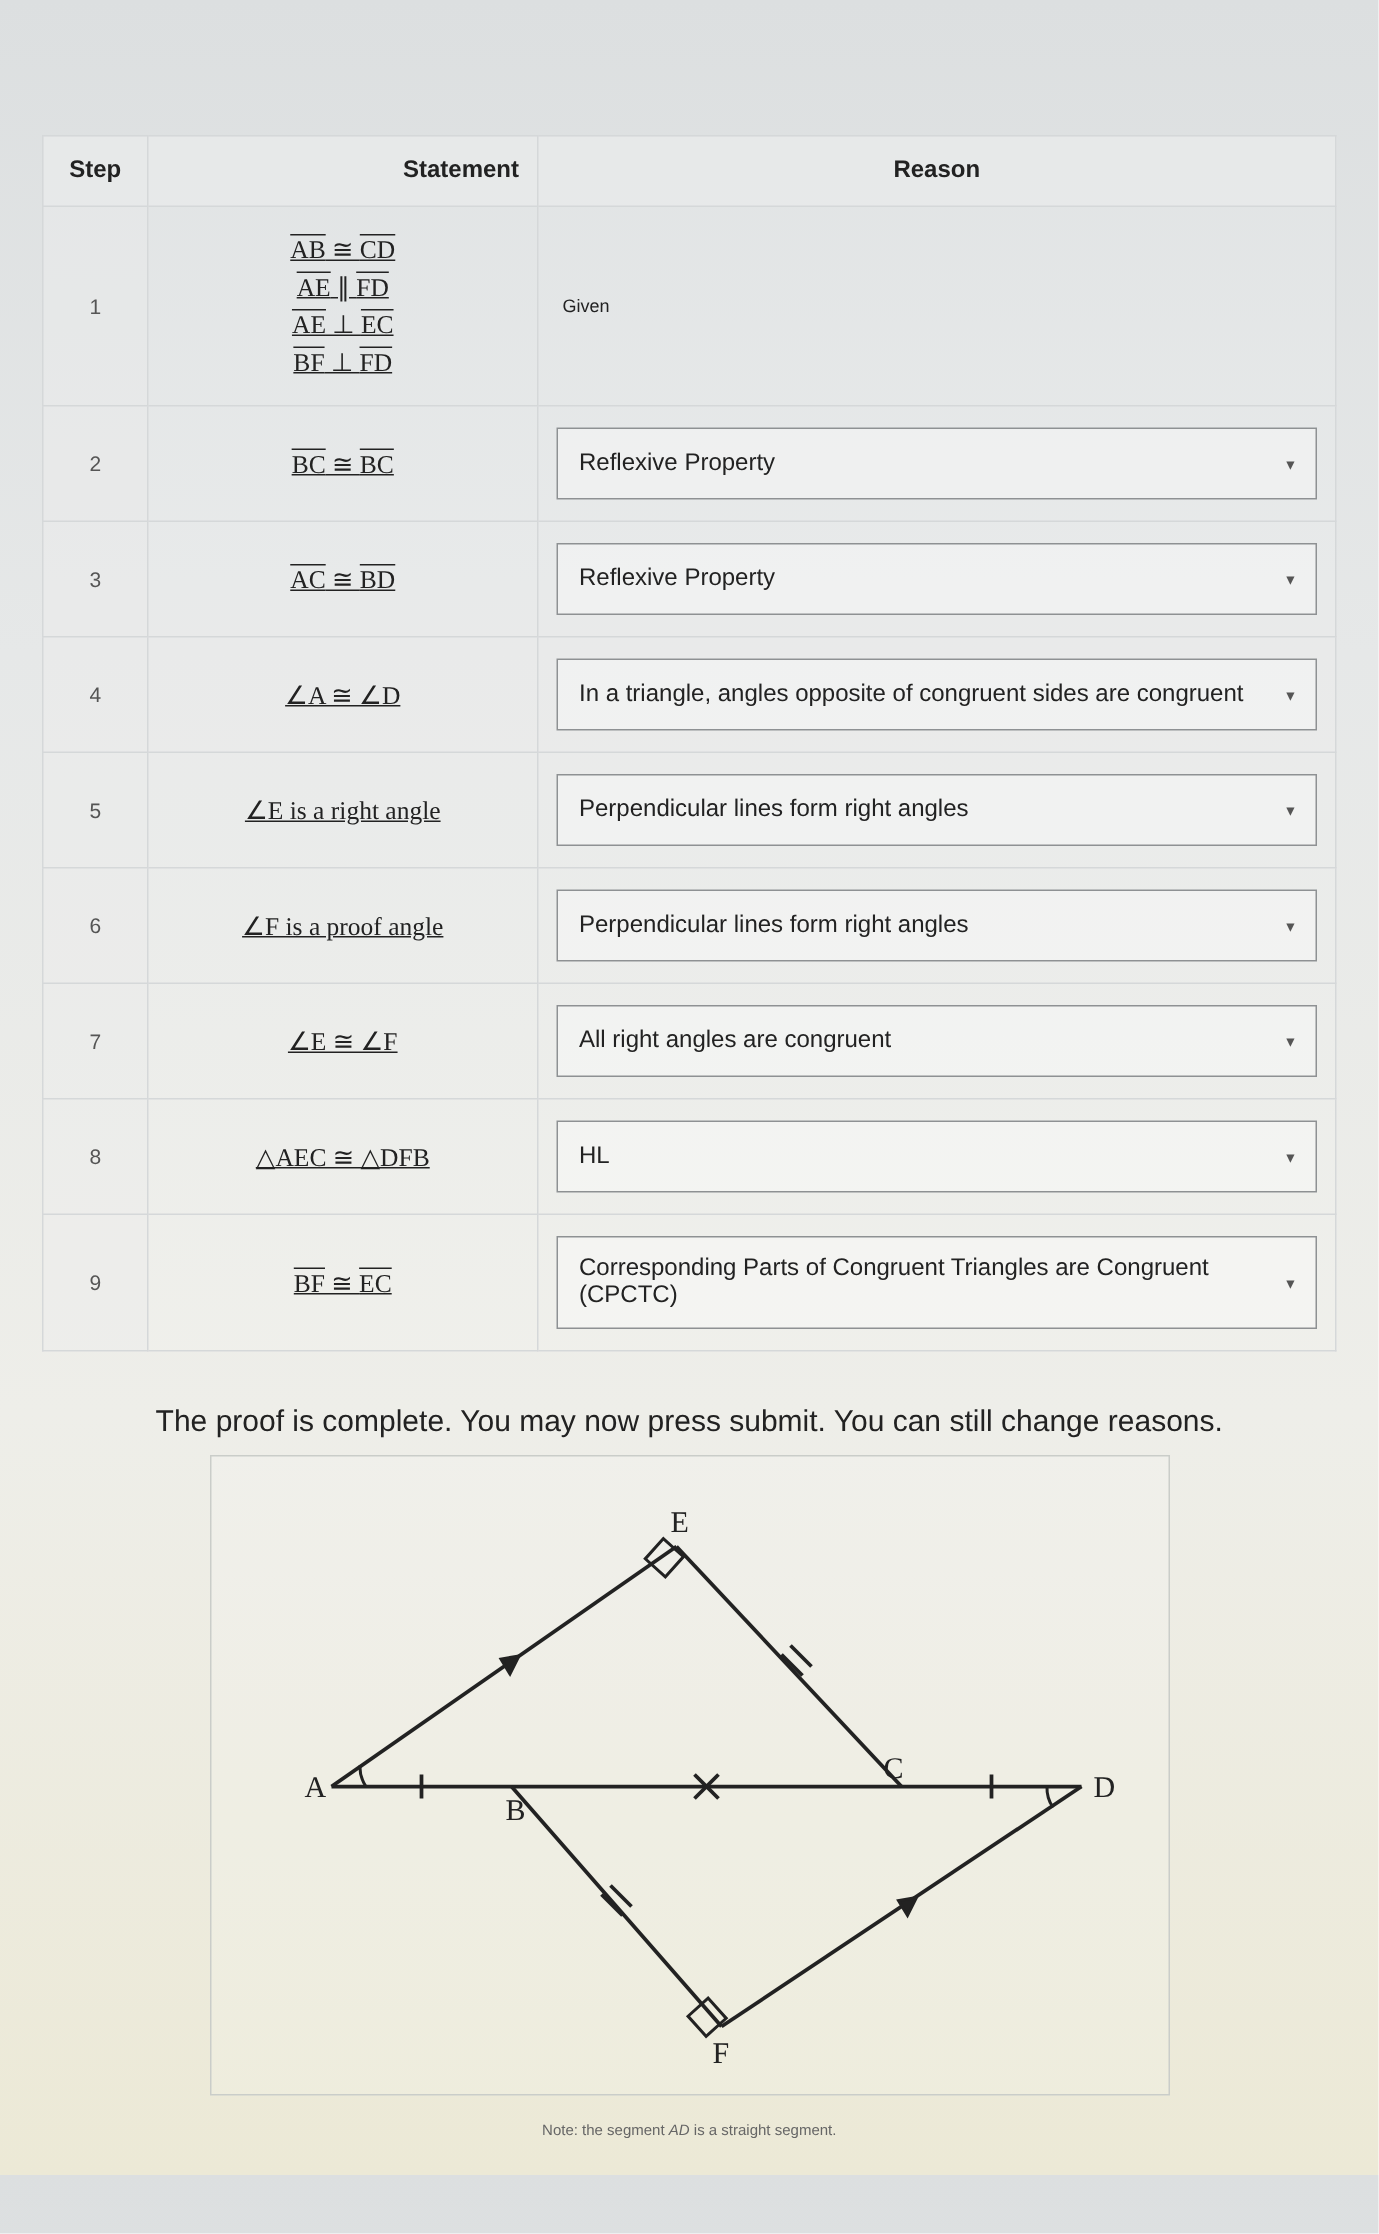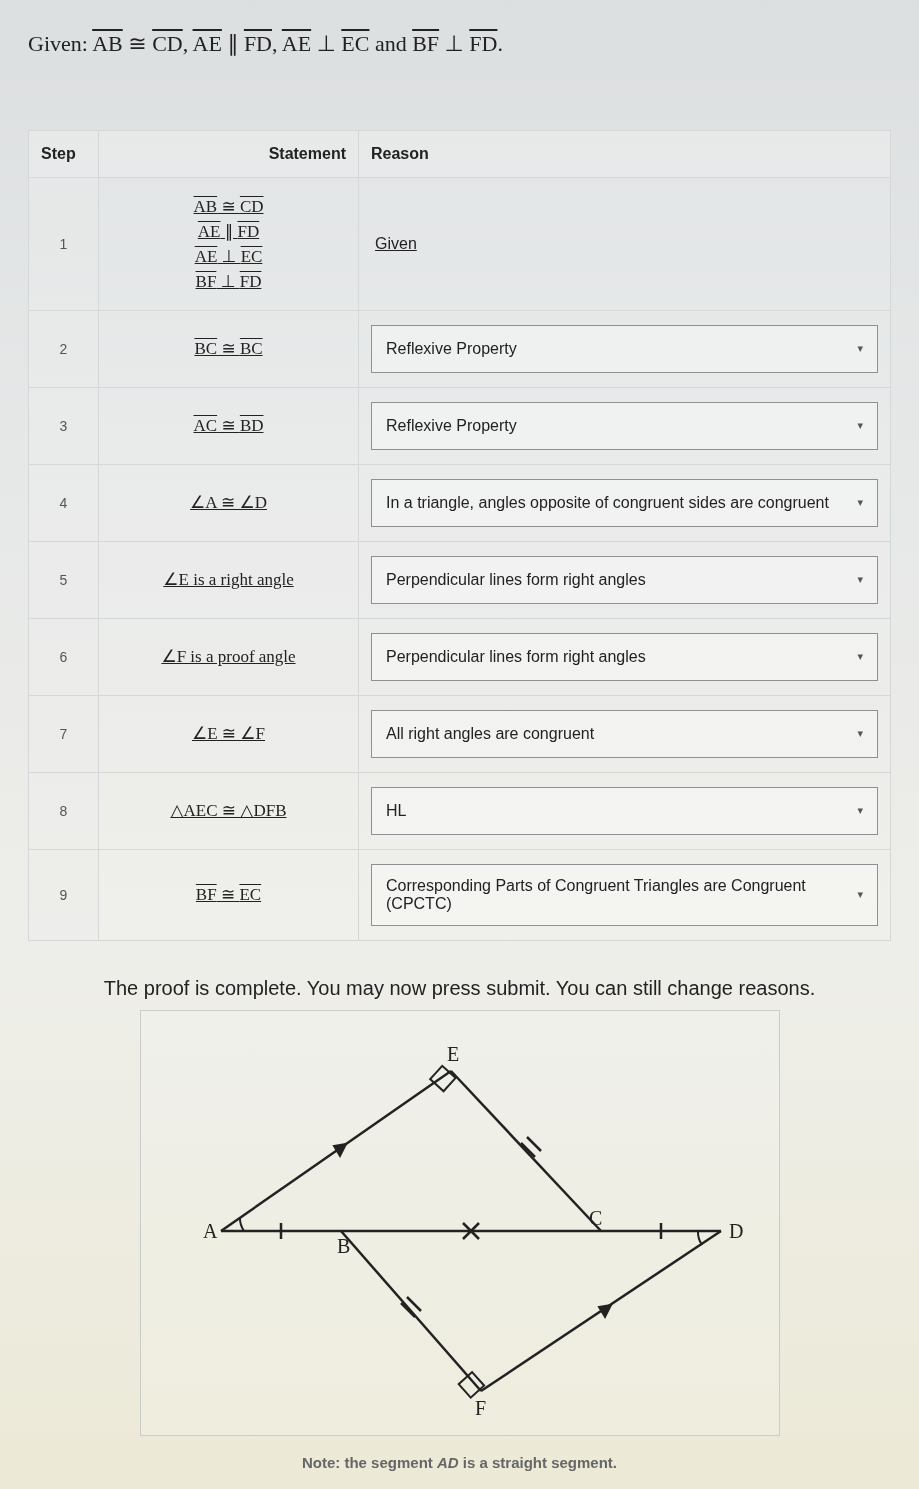--- a/index.html
+++ b/index.html
@@ -23,43 +23,42 @@
     background: rgba(255,255,255,0.12);
     border: 1px solid #cfd3d4;
     font-family: -apple-system, 'Segoe UI', Arial, sans-serif;
   }
   .proof-table th, .proof-table td {
     border: 1px solid #d5d8d9;
     padding: 14px 12px;
     vertical-align: middle;
   }
   .proof-table th {
-    text-align: left;
+    text-align: center;
     font-weight: bold;
     font-size: 16px;
     background: rgba(240,240,240,0.4);
   }
   .proof-table th:first-child { width: 70px; }
   .proof-table th:nth-child(2) { width: 260px; text-align:right;}
   .col-step {
     text-align: center;
     font-size: 14px;
     color:#555;
     background: rgba(235,236,236,0.35);
   }
   .col-stmt {
     text-align: center;
     font-family: Georgia, serif;
     font-size: 17px;
   }
   .col-stmt .line { margin: 4px 0; text-decoration: underline; }
   .reason-static {
-    font-size: 16px;
+    font-size: 12px;
     padding-left: 4px;
-    text-decoration: underline;
   }
   .reason-select {
     display: flex;
     align-items: center;
     justify-content: space-between;
     border: 1px solid #8e9193;
     background: rgba(255,255,255,0.35);
     padding: 12px 14px;
     font-size: 16px;
     min-height: 48px;
@@ -79,42 +78,30 @@
   }
   .figure-wrap {
     width: 640px;
     margin: 0 auto;
     border: 1px solid #cacdc9;
     background: rgba(255,255,255,0.15);
   }
   .footnote {
     text-align:center;
     font-family: -apple-system, 'Segoe UI', Arial, sans-serif;
-    font-size: 15px;
+    font-size: 10px;
     color:#666;
     margin-top: 18px;
-    font-weight: bold;
   }
   .footnote em { font-style: italic; }
 </style>
 </head>
 <body>
 
 <div class="given-prove">
-  <div>
-    <span>Given:</span>
-    <span class="ov">AB</span> ≅
-    <span class="ov">CD</span>,
-    <span class="ov">AE</span> ∥
-    <span class="ov">FD</span>,
-    <span class="ov">AE</span> ⊥
-    <span class="ov">EC</span> and
-    <span class="ov">BF</span> ⊥
-    <span class="ov">FD</span>.
-  </div>
   <div style="height:18px"></div>
 </div>
 
 <table class="proof-table">
   <thead>
     <tr>
       <th>Step</th>
       <th>Statement</th>
       <th>Reason</th>
     </tr>

